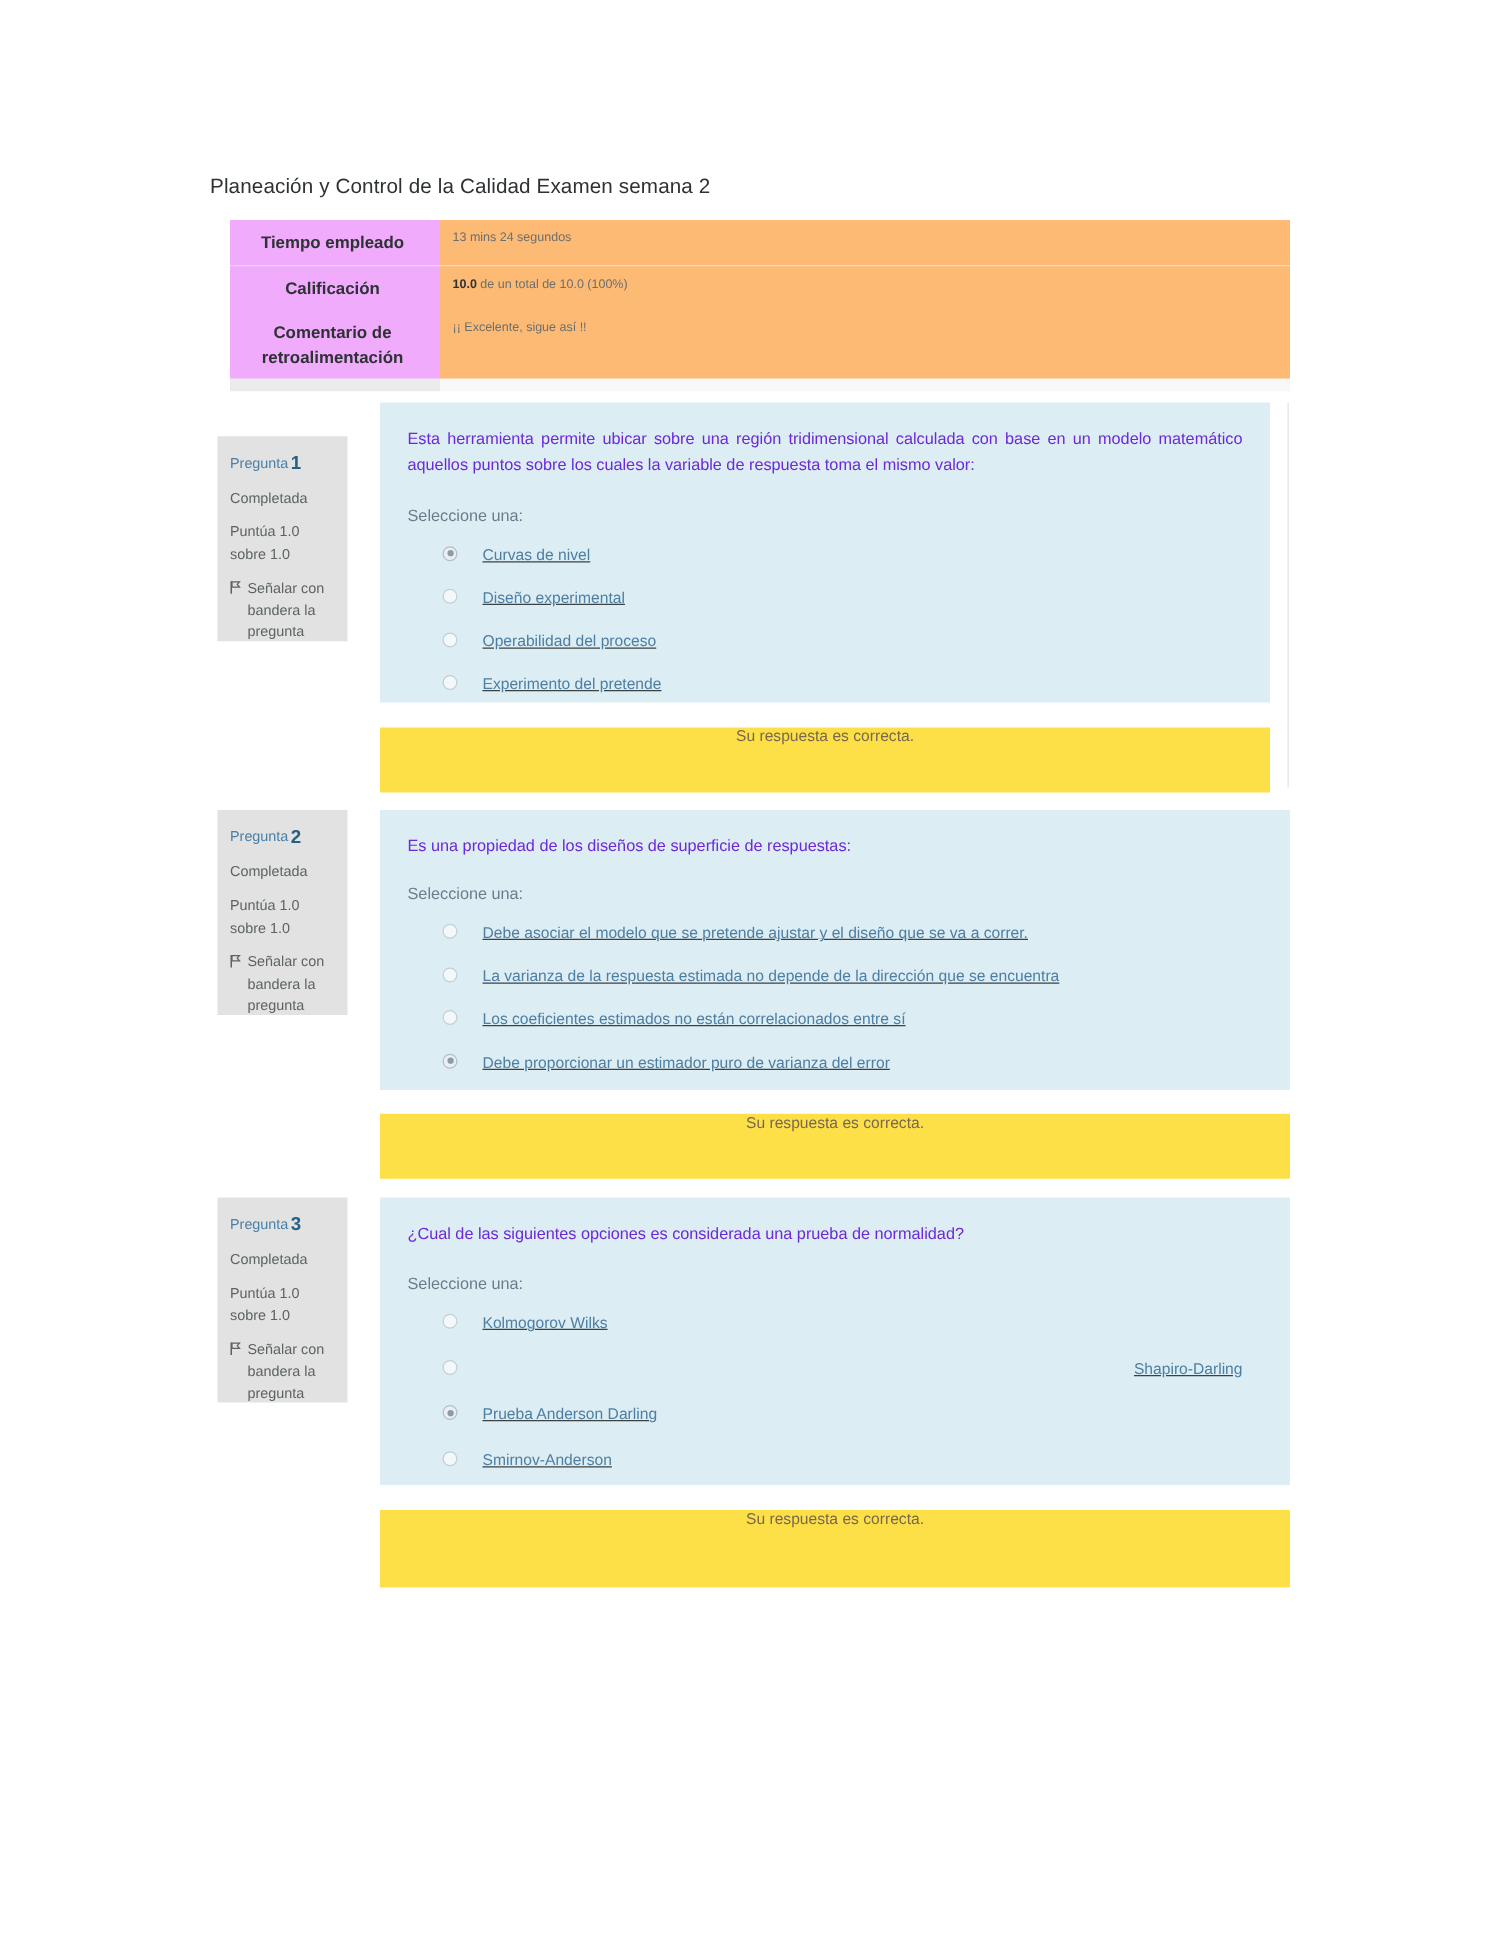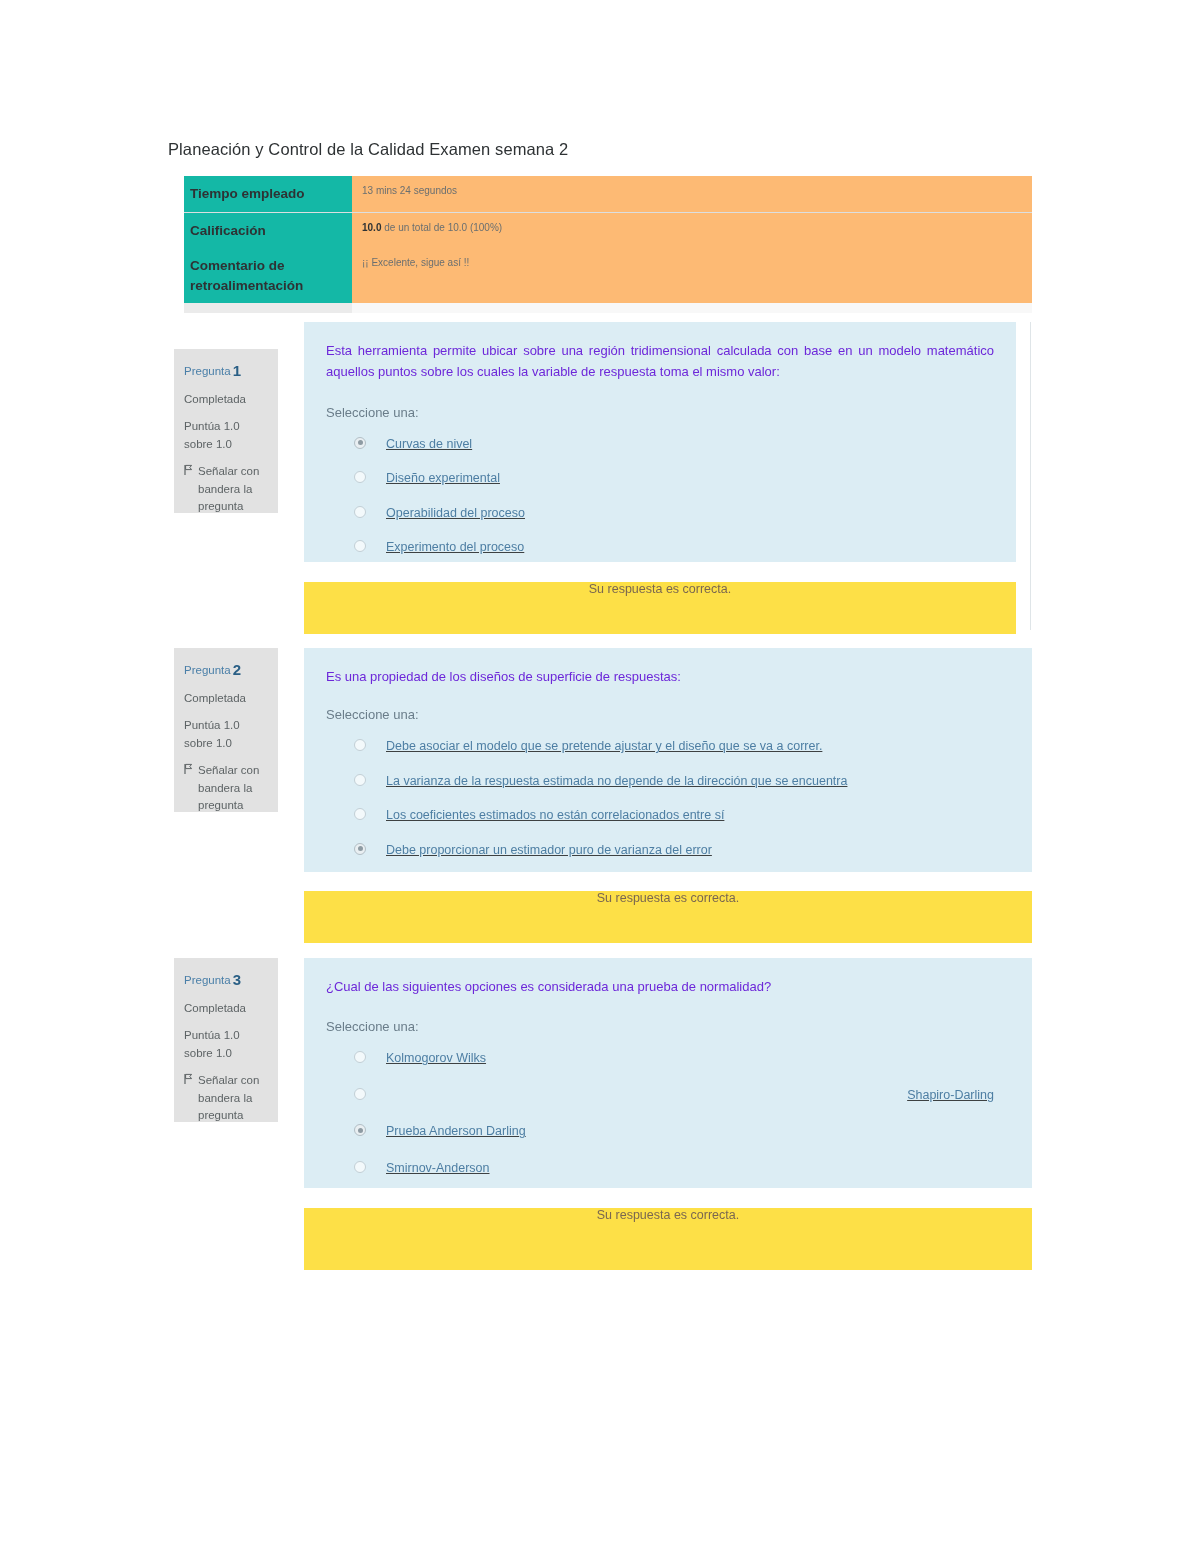--- a/index.html
+++ b/index.html
@@ -42,22 +42,22 @@
     width: 848px;
     border-collapse: collapse;
     table-layout: fixed;
   }
   .summary-table td {
     padding: 0;
     vertical-align: top;
   }
   .summary-row > .cell-label {
     width: 168px;
-    background: #14b8a6;
-    text-align: left;
+    background: #f0abfc;
+    text-align: center;
     padding: 8px 10px 8px 6px;
     font-weight: bold;
     font-size: 13.5px;
     color: #2e3234;
     line-height: 1.45;
     box-sizing: border-box;
   }
   .summary-row > .cell-value {
     background: #fdba74;
     padding: 8px 0 8px 10px;
@@ -261,21 +261,21 @@
         <li class="opt">
           <span class="radio"></span>
           <span>Diseño experimental</span>
         </li>
         <li class="opt">
           <span class="radio"></span>
           <span>Operabilidad del proceso</span>
         </li>
         <li class="opt">
           <span class="radio"></span>
-          <span>Experimento del proceso</span>
+          <span>Experimento del pretende</span>
         </li>
       </ul>
     </div>
 
     <div class="q-feedback" style="top:260px; width:712px; height:52px;">
       <span>Su respuesta es correcta.</span>
     </div>
 
     <div class="q-divider" style="left:862px; top:0; height:308px;"></div>
   </div>

